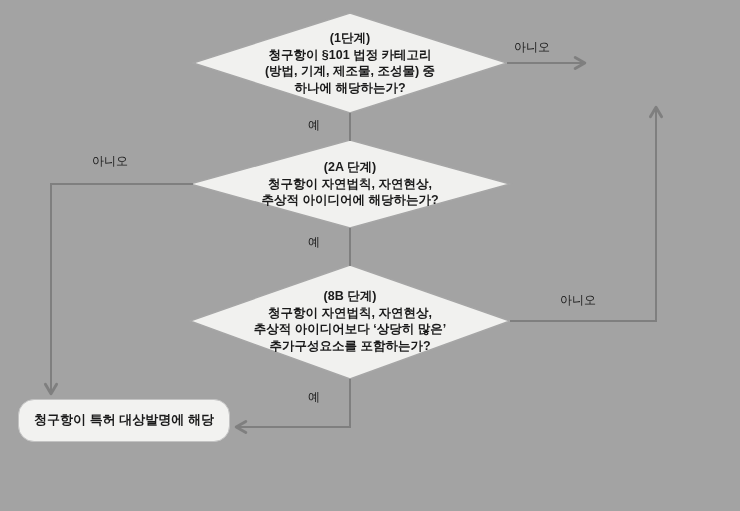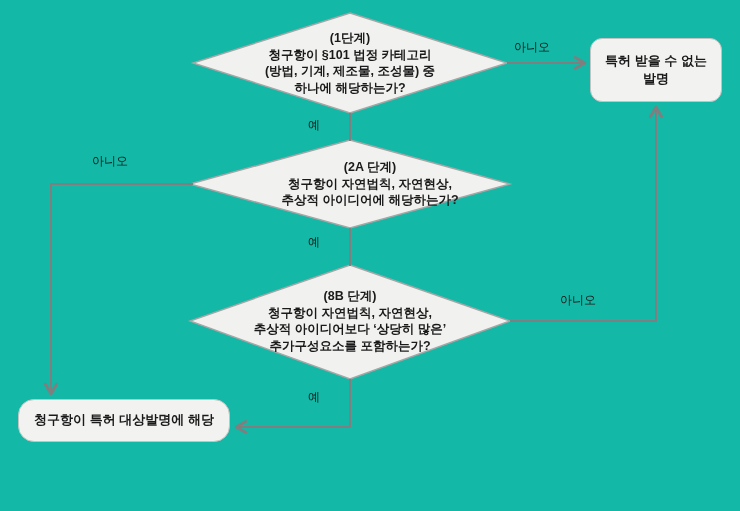--- a/index.html
+++ b/index.html
@@ -12,21 +12,21 @@
   }
   * { margin: 0; padding: 0; box-sizing: border-box; }
   body {
     background: #ffffff;
     font-family: "Liberation Sans", "DejaVu Sans", sans-serif;
   }
   .canvas {
     position: relative;
     width: 740px;
     height: 511px;
-    background: #14b8a6;
+    background: #a3a3a3;
     overflow: hidden;
   }
   .shapes-layer {
     position: absolute;
     left: 0; top: 0;
   }
   .diamond {
     fill: var(--diamond-fill);
     stroke: var(--diamond-border);
     stroke-width: 1.4;
@@ -103,32 +103,28 @@
     <path class="line" d="M507,63 L584,63" marker-end="url(#arrowhead)"></path>
     <path class="line" d="M510,321 L656,321 L656,108" marker-end="url(#arrowhead)"></path>
     <path class="line" d="M193,184 L51,184 L51,393" marker-end="url(#arrowhead)"></path>
     <path class="line" d="M350,379 L350,427 L237,427" marker-end="url(#arrowhead)"></path>
   </svg>
 
   <div class="node-text" style="left:350px; top:63px;">(1단계)
 청구항이 §101 법정 카테고리
 (방법, 기계, 제조물, 조성물) 중
 하나에 해당하는가?</div>
-  <div class="node-text" style="left:350px; top:184px;margin-left:20px;">(2A 단계)
+  <div class="node-text" style="left:350px; top:184px;">(2A 단계)
 청구항이 자연법칙, 자연현상,
 추상적 아이디어에 해당하는가?</div>
   <div class="node-text" style="left:350px; top:321px;">(8B 단계)
 청구항이 자연법칙, 자연현상,
 추상적 아이디어보다 ‘상당히 많은’
 추가구성요소를 포함하는가?</div>
 
-  <div class="end-box" style="left:590px; top:38px; width:132px; height:64px;">
-    <span>특허 받을 수 없는
-발명</span>
-  </div>
   <div class="end-box" style="left:18px; top:399px; width:212px; height:43px; border-radius:16px;">
     <span>청구항이 특허 대상발명에 해당</span>
   </div>
 
   <div class="edge-label" style="left:532px; top:47px;">아니오</div>
   <div class="edge-label" style="left:314px; top:125px;">예</div>
   <div class="edge-label" style="left:110px; top:161px;">아니오</div>
   <div class="edge-label" style="left:314px; top:242px;">예</div>
   <div class="edge-label" style="left:578px; top:300px;">아니오</div>
   <div class="edge-label" style="left:314px; top:397px;">예</div>

